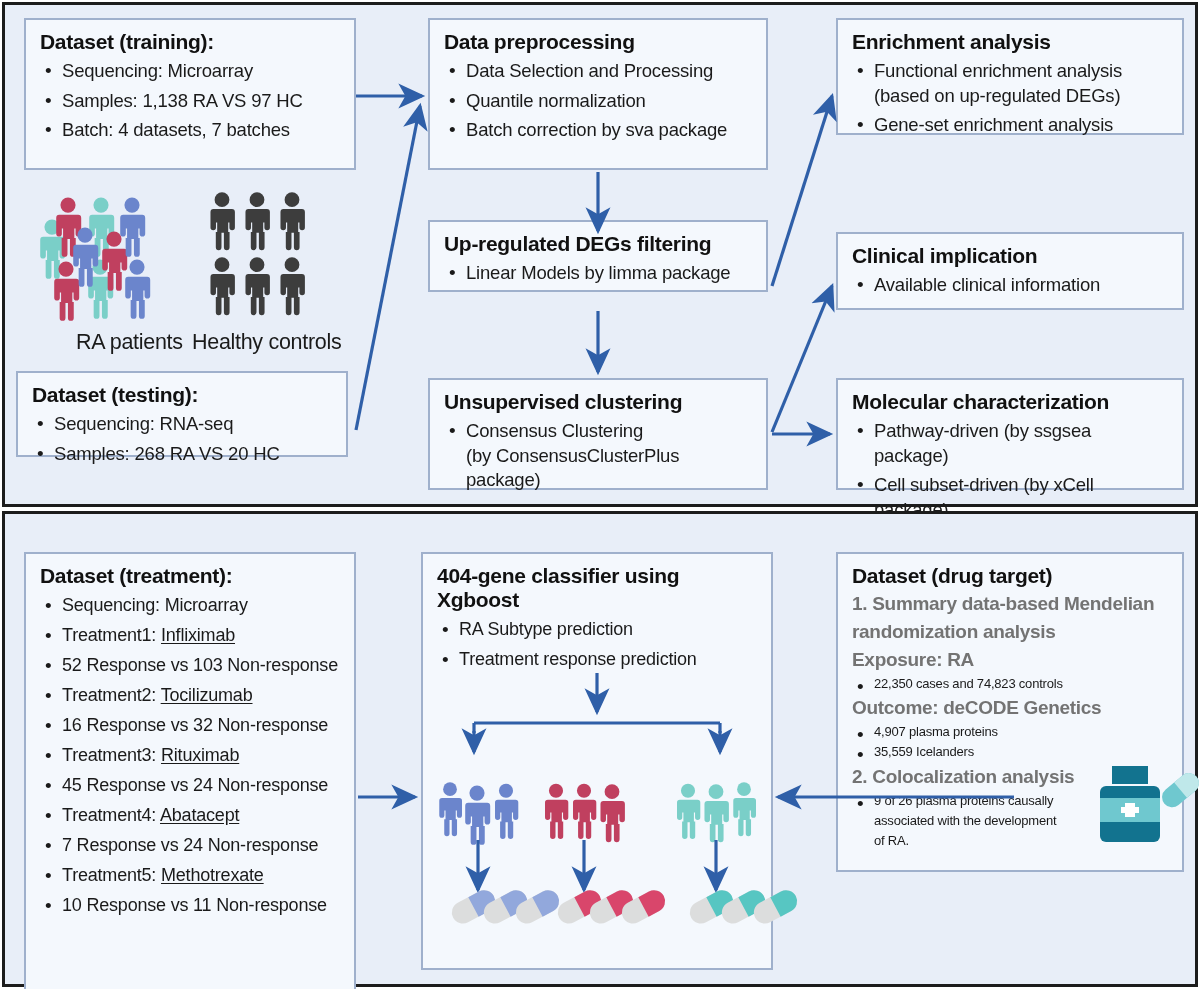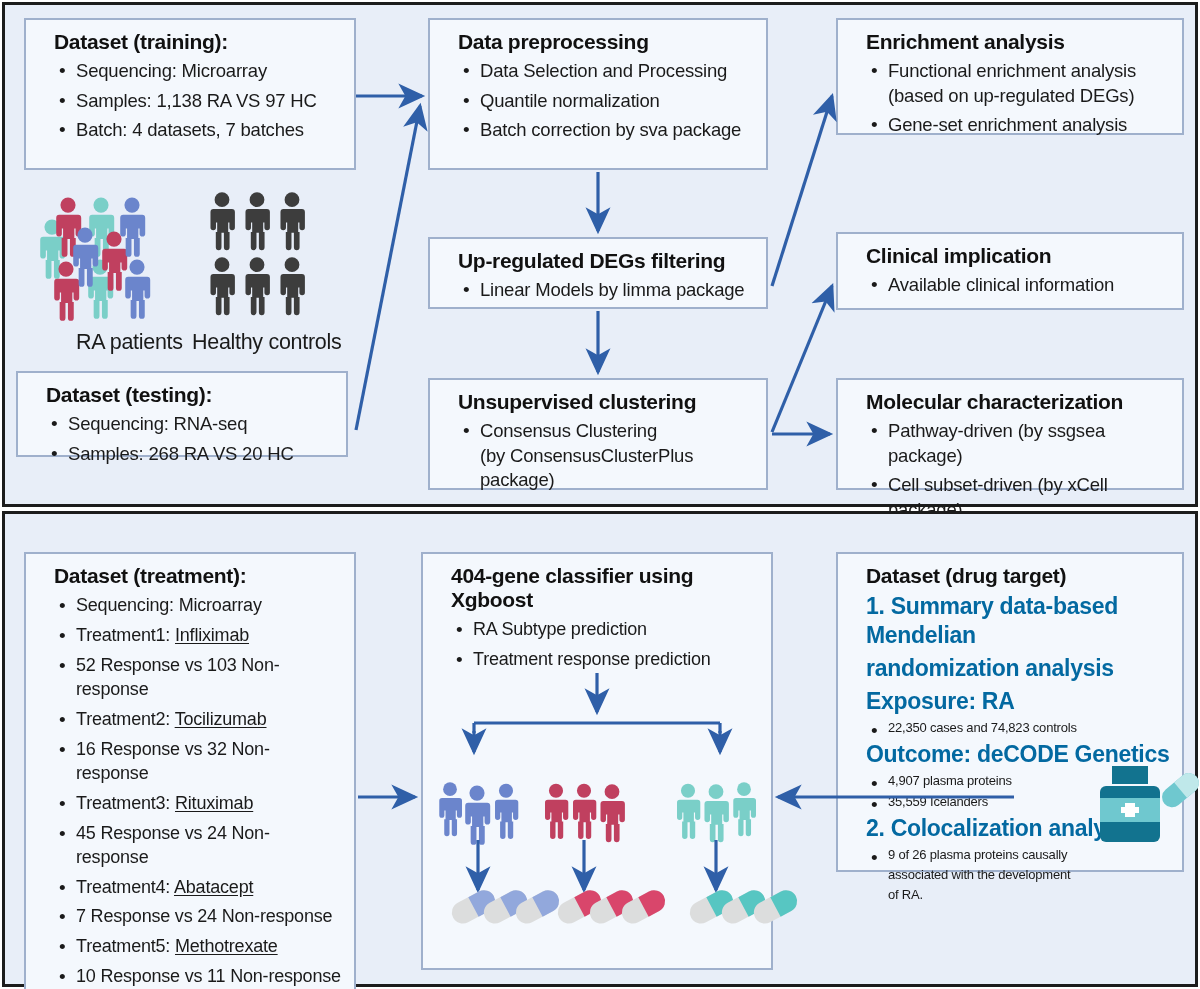--- a/index.html
+++ b/index.html
@@ -18,21 +18,21 @@
     border: 3px solid #1c1c1c;
   }
   #panel-top    { left: 2px;  top: 2px;   width: 1196px; height: 505px; }
   #panel-bottom { left: 2px;  top: 511px; width: 1196px; height: 476px; }
 
   
   .box {
     position: absolute;
     background: #f4f8fd;
     border: 2px solid #9fb0cc;
-    padding: 10px 12px 8px 28px;
+    padding: 10px 12px 8px 14px;
   }
   .box h3 {
     font-size: 21px;
     font-weight: bold;
     color: #111111;
     letter-spacing: -0.3px;
     line-height: 1.15;
     margin-bottom: 4px;
   }
   .box ul { list-style: none; }
@@ -47,30 +47,30 @@
   }
   .box li::before {
     content: "\2022";
     position: absolute;
     left: 5px; top: -1px;
     font-size: 19px;
   }
   .box li.nobullet { padding-left: 22px; margin-top: 0; }
   .box li.nobullet::before { content: ""; }
   .box p.hd {
-    font-size: 23px; font-weight: bold; color: #0369a1;
+    font-size: 19px; font-weight: bold; color: #737373;
     line-height: 1.26; letter-spacing: -0.3px; margin-top: 2px;
   }
   .u { text-decoration: underline; text-underline-offset: 2px; }
 
   
   #box-training   { left: 24px;  top: 18px;  width: 332px; height: 152px; }
   #box-preproc    { left: 428px; top: 18px;  width: 340px; height: 152px; }
   #box-enrich     { left: 836px; top: 18px;  width: 348px; height: 117px; }
-  #box-degs       { left: 428px; top: 237px; width: 340px; height: 72px;  }
+  #box-degs       { left: 428px; top: 220px; width: 340px; height: 72px;  }
   #box-clinical   { left: 836px; top: 232px; width: 348px; height: 78px;  }
   #box-testing    { left: 16px;  top: 371px; width: 332px; height: 86px; }
   #box-cluster    { left: 428px; top: 378px; width: 340px; height: 112px; }
   #box-molecular  { left: 836px; top: 378px; width: 348px; height: 112px; }
 
   
   #box-treatment  { left: 24px;  top: 552px; width: 332px; height: 492px; }
   #box-classifier { left: 421px; top: 552px; width: 352px; height: 418px; }
   #box-drug       { left: 836px; top: 552px; width: 348px; height: 320px; }
   #box-treatment li, #box-classifier li { font-size: 18px; margin-top: 6px; }

